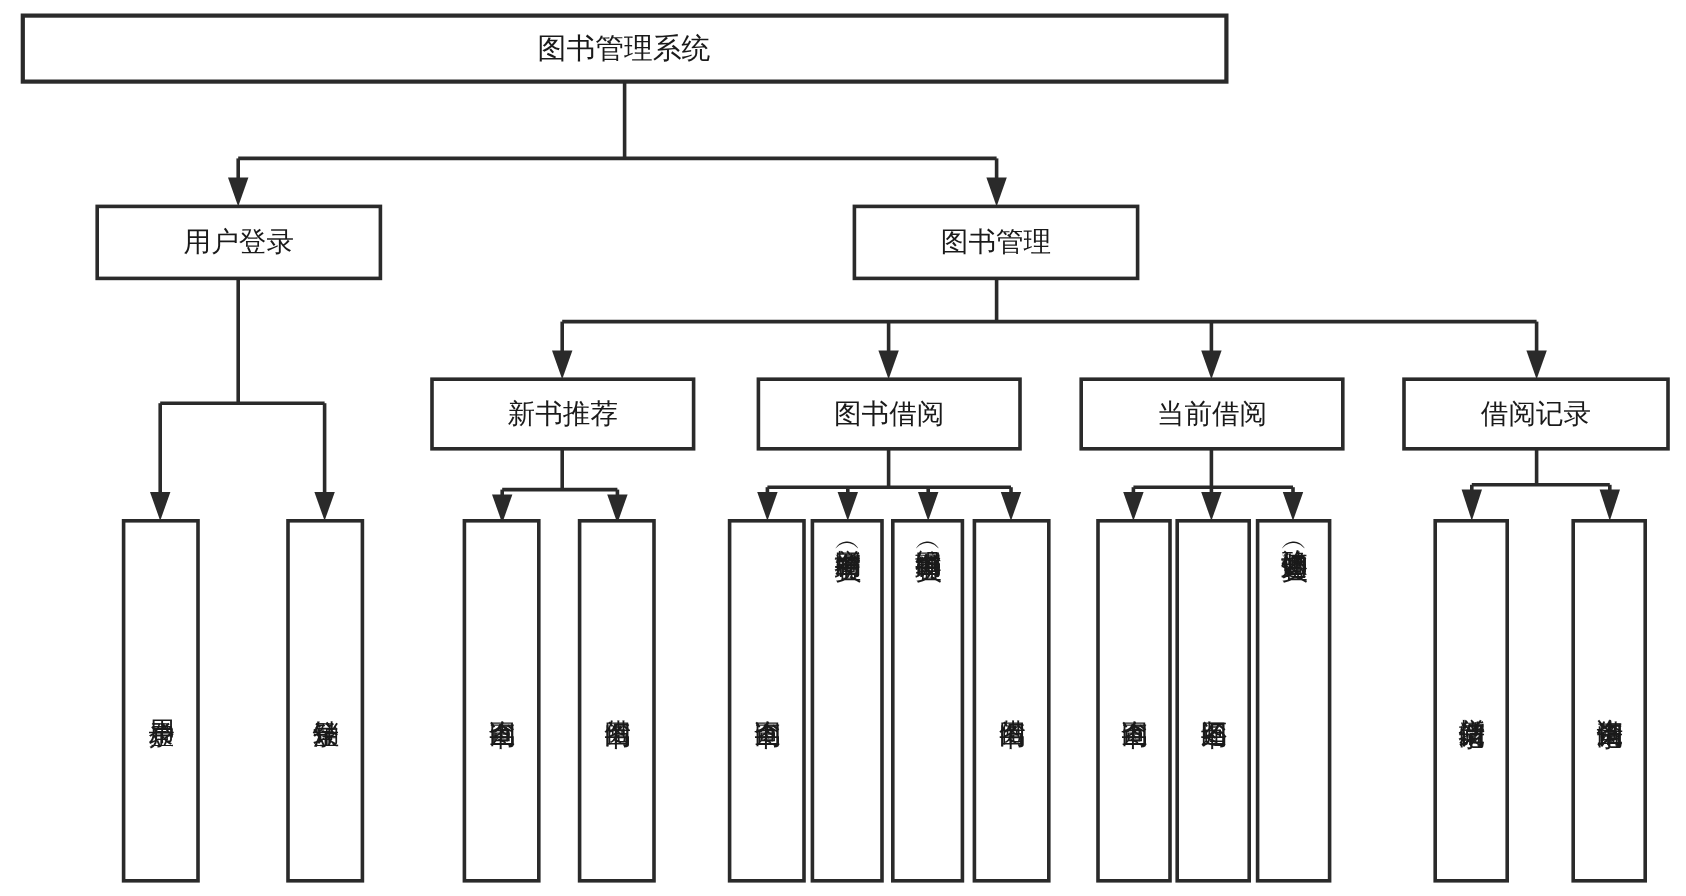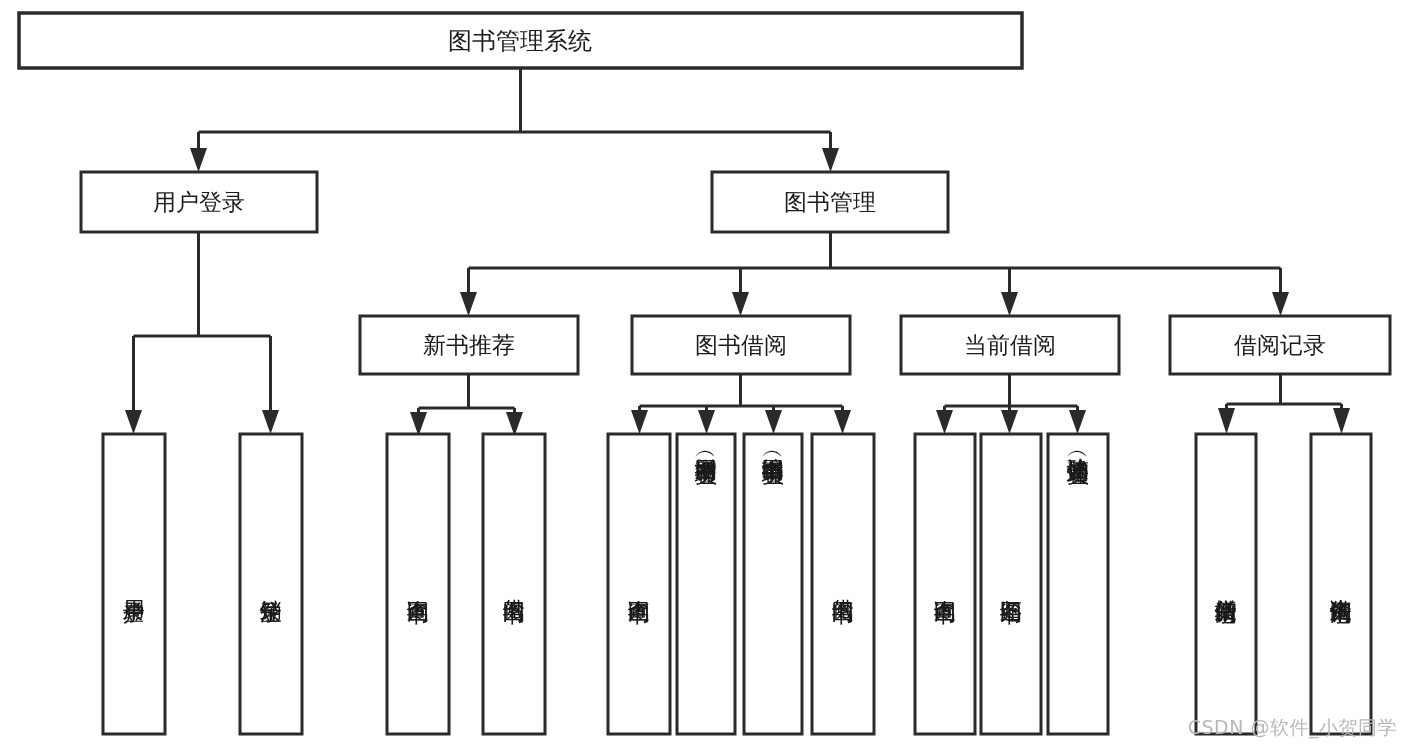--- a/index.html
+++ b/index.html
@@ -234,14 +234,13 @@
   <div class="leaf-label-wrap" style="left:1048px; top:440px; width:60px; height:294px; align-items:flex-start;">
     <span class="leaf-label">确认归还（管理员）</span>
   </div>
   <div class="leaf-label-wrap" style="left:1196px; top:434px; width:60px; height:300px;">
     <span class="leaf-label">新增借阅记录</span>
   </div>
   <div class="leaf-label-wrap" style="left:1311px; top:434px; width:60px; height:300px;">
     <span class="leaf-label">查询借阅记录</span>
   </div>
 
-  <div class="watermark">CSDN @软件_小贺同学</div>
 </div>
 
 </body></html>

